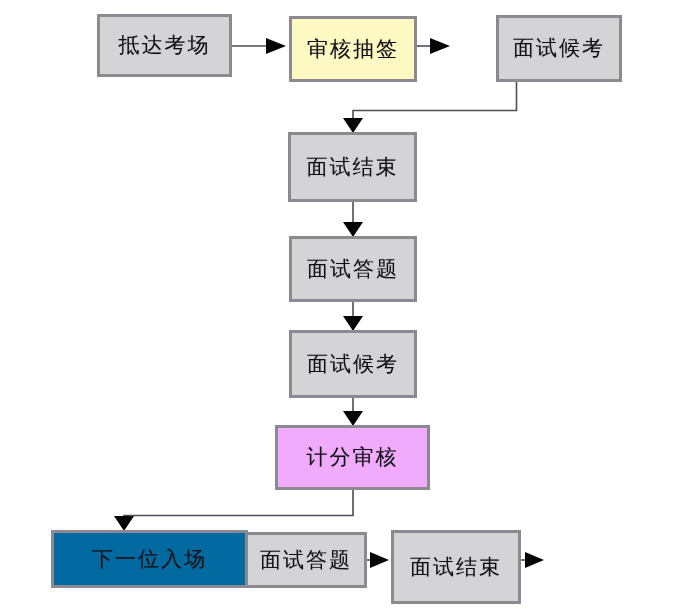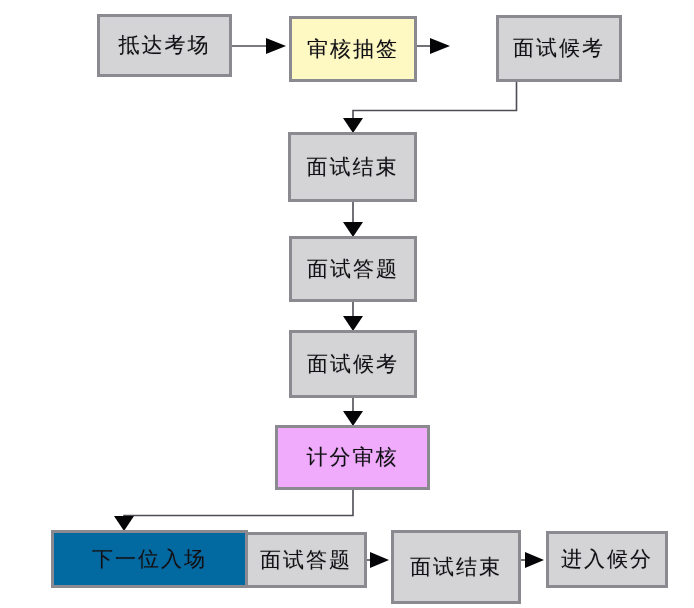--- a/index.html
+++ b/index.html
@@ -130,17 +130,14 @@
   </div>
   <div class="node" style="left: 23px; top: 530px; width: 197px; height: 58px; background: #0369a1; border-color: rgb(138, 138, 144); margin-left: 28px;">
     <span class="node-label">下一位入场</span>
   </div>
   <div class="node" style="left: 245px; top: 532px; width: 122px; height: 56px; background: rgb(212, 212, 214); border-color: rgb(138, 138, 144);">
     <span class="node-label">面试答题</span>
   </div>
   <div class="node" style="left: 391px; top: 530px; width: 130px; height: 74px; background: rgb(212, 212, 214); border-color: rgb(138, 138, 144);">
     <span class="node-label">面试结束</span>
   </div>
-  <div class="node" style="left: 546px; top: 531px; width: 122px; height: 57px; background: rgb(212, 212, 214); border-color: rgb(138, 138, 144);">
-    <span class="node-label">进入候分</span>
-  </div>
 
 </div>
 
 </body></html>

